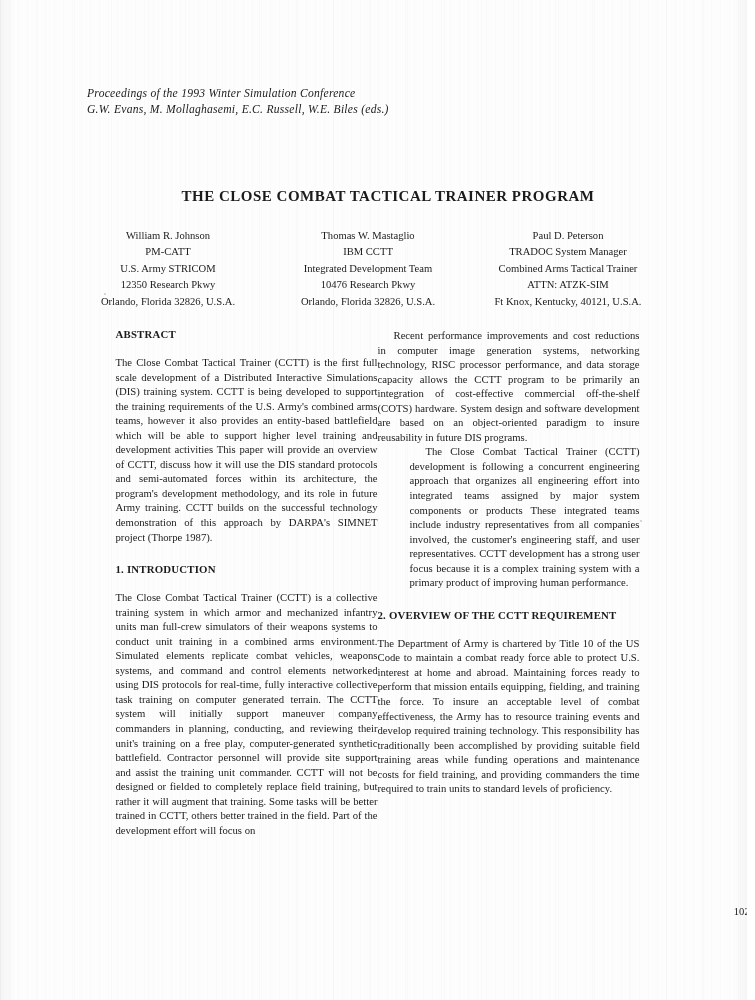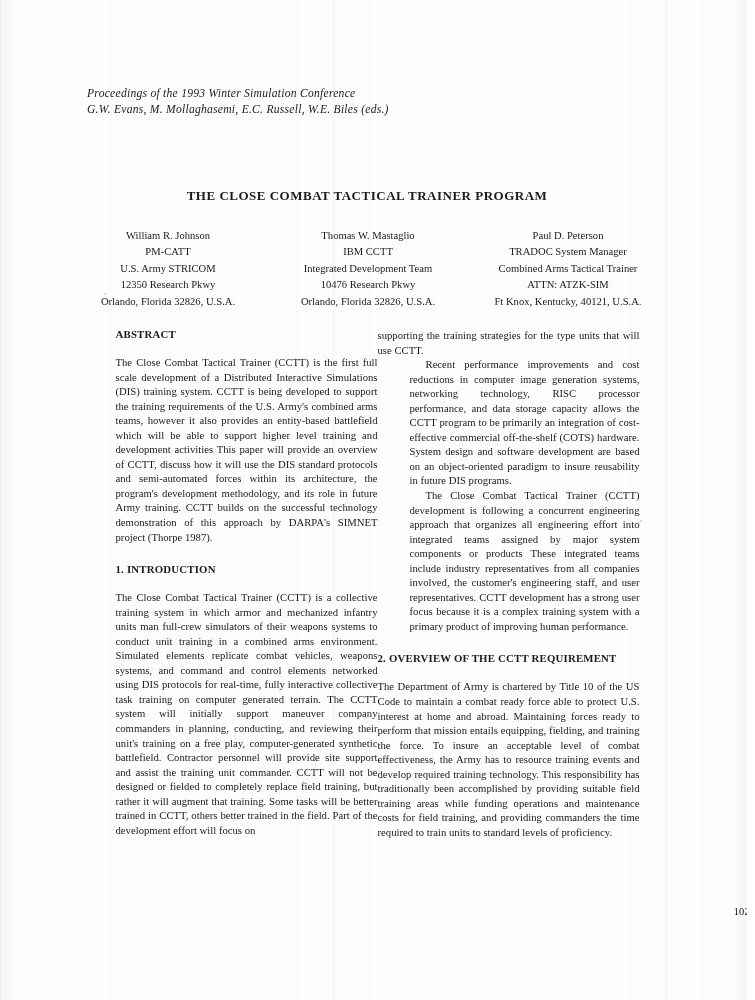--- a/index.html
+++ b/index.html
@@ -61,26 +61,26 @@
     font-style: italic;
     font-size: 11.6px;
     line-height: 15.5px;
     letter-spacing: 0.25px;
   }
   .proc-header div { white-space: nowrap; }
 
   
   .paper-title {
     position: absolute;
-    left: 47px;
+    left: 68px;
     top: 188px;
     width: 640px;
     text-align: center;
     font-weight: bold;
-    font-size: 13px;
+    font-size: 15px;
     letter-spacing: 0.5px;
   }
 
   
   .authors {
     position: absolute;
     left: 68px;
     top: 228px;
     width: 600px;
     display: flex;
@@ -186,21 +186,20 @@
   <div class="columns">
 
     <div class="col">
       <div class="sec-head">ABSTRACT</div>
       <p class="body">The Close Combat Tactical Trainer (CCTT) is the first full scale development of a Distributed Interactive Simulations (DIS) training system.  CCTT is being developed to support the training requirements of the U.S. Army's combined arms teams, however it also provides an entity-based battlefield which will be able to support higher level training and development activities   This paper will provide an overview of CCTT, discuss  how it will use the DIS standard  protocols and semi-automated forces within its architecture,  the  program's development methodology, and its role in future Army training.   CCTT builds on the successful technology demonstration of this approach by DARPA's SIMNET project (Thorpe 1987).</p>
       <div class="sec-head spaced-top">1.  INTRODUCTION</div>
       <p class="body">The Close Combat Tactical Trainer (CCTT) is a collective training system in which armor and mechanized infantry units man full-crew simulators of their weapons systems to conduct unit training in a combined arms environment.   Simulated elements replicate combat vehicles, weapons systems, and command and control elements networked using DIS protocols for real-time, fully interactive collective task training on computer generated terrain.   The CCTT system will initially support maneuver company commanders in planning, conducting, and reviewing their unit's training on a free play, computer-generated synthetic battlefield.   Contractor personnel will provide site support and assist the training unit commander.  CCTT will not be designed or fielded to completely replace field training, but rather it will augment that training.   Some tasks will be better trained in CCTT, others better trained in the field.  Part of the development effort will focus on</p>
     </div>
 
     <div class="col">
-      <p class="body">supporting the training strategies for the type units that will use CCTT.</p>
       <p class="body indent">Recent performance improvements and cost reductions in computer image generation systems, networking technology, RISC processor performance, and data storage capacity allows the CCTT program to be primarily an integration of cost-effective commercial off-the-shelf (COTS) hardware.   System design and software development are based on an object-oriented paradigm to insure reusability in future DIS programs.</p>
       <p class="body indent">The Close Combat Tactical Trainer (CCTT) development is following a concurrent engineering approach that organizes all engineering effort into integrated teams assigned by major system components or products   These integrated teams include industry representatives from all companies involved, the customer's engineering staff, and user representatives.  CCTT development has a strong user focus because it is a complex training system with a primary product of improving human performance.</p>
       <div class="sec-head spaced-top">2. OVERVIEW OF THE CCTT REQUIREMENT</div>
       <p class="body">The Department of Army is chartered by Title 10 of the US Code to maintain a combat ready force able to protect U.S. interest at home and abroad. Maintaining forces ready to perform that mission entails equipping, fielding, and training the force.  To insure an acceptable level of combat effectiveness, the Army has to resource training events and develop required training technology.   This responsibility has traditionally been accomplished by providing suitable field training areas while funding operations and maintenance costs for field training, and providing commanders the time required to train units to standard levels of proficiency.</p>
     </div>
 
   </div>
 
   <div class="page-number">1021</div>
 

